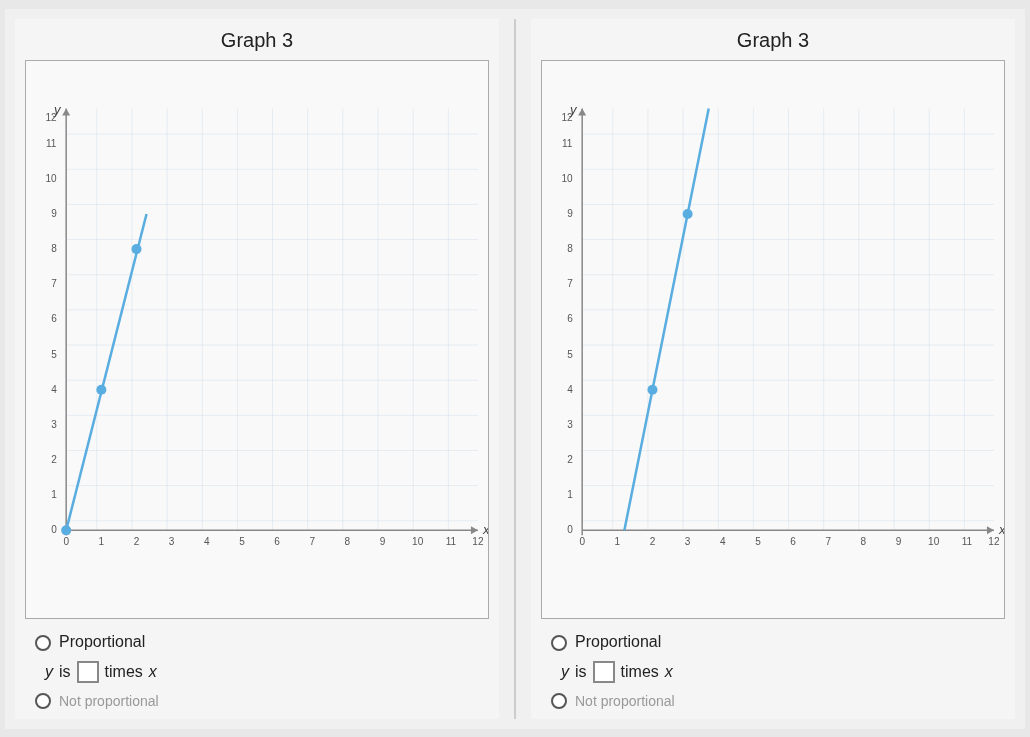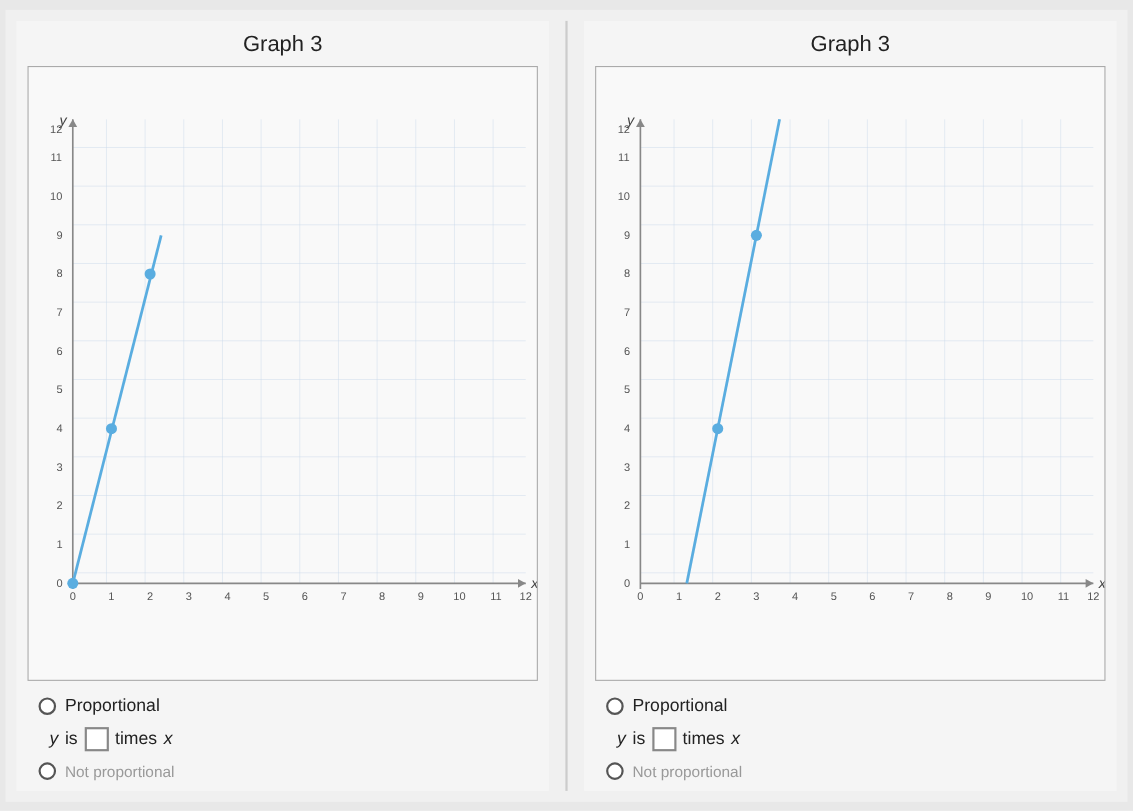--- a/index.html
+++ b/index.html
@@ -37,21 +37,21 @@
     }
     .graph-area {
       width: 100%;
       flex: 1;
       background: #f9f9f9;
       border: 1px solid #aaa;
       position: relative;
     }
     .radio-row {
       display: flex;
-      align-items: center;
+      align-items: flex-end;
       gap: 8px;
       margin-top: 14px;
       font-size: 16px;
       color: #222;
       align-self: flex-start;
       padding-left: 10px;
     }
     .radio-circle {
       width: 16px;
       height: 16px;

